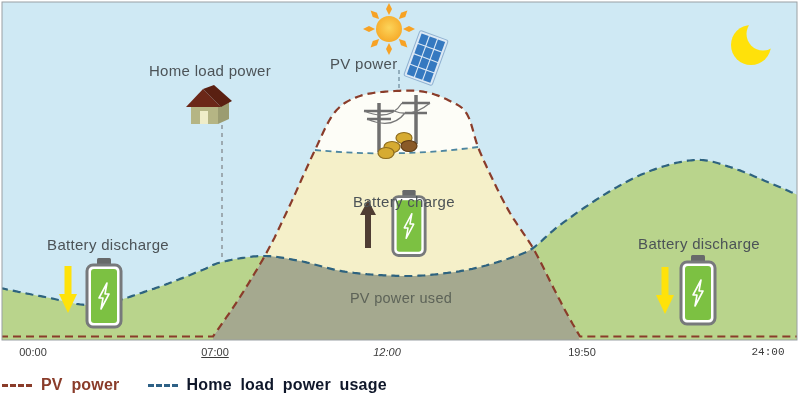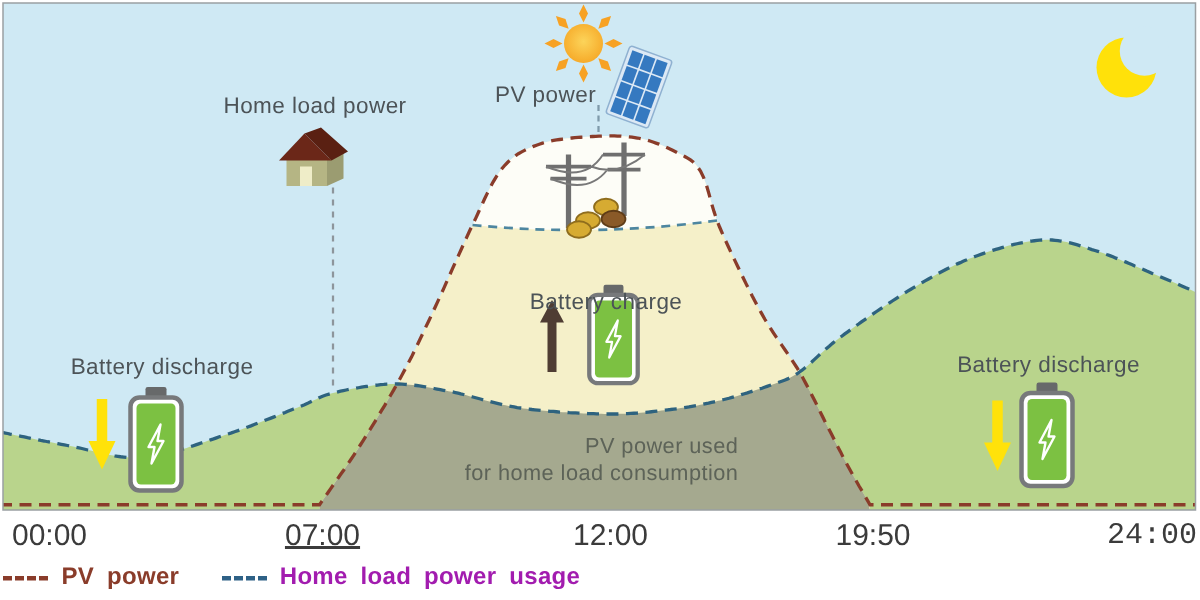--- a/index.html
+++ b/index.html
@@ -1,23 +1,23 @@
 <!DOCTYPE html>
 <html><head>
 <meta charset="utf-8">
 <style>
   html,body{margin:0;padding:0;background:#fff;}
   #stage{position:relative;width:800px;height:400px;background:#fff;overflow:hidden;
          font-family:"Liberation Sans","DejaVu Sans",sans-serif;}
   #diagram-svg{position:absolute;left:0;top:0;}
   .lbl{position:absolute;color:#4c5357;font-size:15px;letter-spacing:.3px;white-space:nowrap;}
   .lbl.center{transform:translateX(-50%);}
-  .region-note{position:absolute;color:#5d6358;font-size:14.5px;text-align:right;
+  .region-note{position:absolute;color:#5d6358;font-size:14.5px;text-align:left;
                transform:translateX(-50%);line-height:18px;letter-spacing:.3px;}
-  .tick{position:absolute;top:346px;color:#3b3b3b;font-size:20px;transform:translateX(-50%);}
+  .tick{position:absolute;top:346px;color:#3b3b3b;font-size:11px;transform:translateX(-50%);}
   #legend{position:absolute;left:2px;top:376px;display:flex;align-items:center;font-size:16px;font-weight:bold;}
   .swatch{width:30px;height:0;border-top:3px dashed;display:inline-block;margin-right:9px;}
   .legend-label{letter-spacing:.2px;word-spacing:4px;}
 </style>
 </head>
 <body>
 
 <div id="stage">
 
   <svg id="diagram-svg" width="800" height="400" viewBox="0 0 800 400">
@@ -130,28 +130,27 @@
     <rect x="2" y="2" width="795" height="338" fill="none" stroke="#9aa0a3" stroke-width="1"></rect>
   </svg>
 
   <div class="lbl center" style="left:210px;top:62px;">Home load power</div>
   <div class="lbl" style="left:330px;top:55px;">PV power</div>
   <div class="lbl center" style="left:404px;top:170px;margin-top:23px;">Battery charge</div>
   <div class="lbl center" style="left:108px;top:236px;">Battery discharge</div>
   <div class="lbl center" style="left:699px;top:235px;">Battery discharge</div>
   <div class="region-note" style="left:401px;top:289px;">
     <div>PV power used</div>
-    <div>for home load consumption</div>
   </div>
 
   <div class="tick" style="left:33px;">00:00</div>
   <div class="tick" style="left:215px;text-decoration:underline;">07:00</div>
-  <div class="tick" style="left:407px;">12:00</div>
+  <div class="tick" style="left:387px;font-style:italic;">12:00</div>
   <div class="tick" style="left:582px;">19:50</div>
   <div class="tick" style="left:768px;font-family:Liberation Mono, monospace;">24:00</div>
 
   <div id="legend">
     <span class="swatch" id="legend-swatch-pv" style="border-top-color: rgb(138, 60, 42);"></span>
     <span class="legend-label" id="legend-label-pv" style="color: rgb(138, 60, 42);">PV power</span>
     <span class="swatch" id="legend-swatch-load" style="margin-left: 28px; border-top-color: rgb(46, 97, 134);"></span>
-    <span class="legend-label" id="legend-label-load" style="color: #a21caf;">Home load power usage</span>
+    <span class="legend-label" id="legend-label-load" style="color: #0f172a;">Home load power usage</span>
   </div>
 </div>
 
 </body></html>

